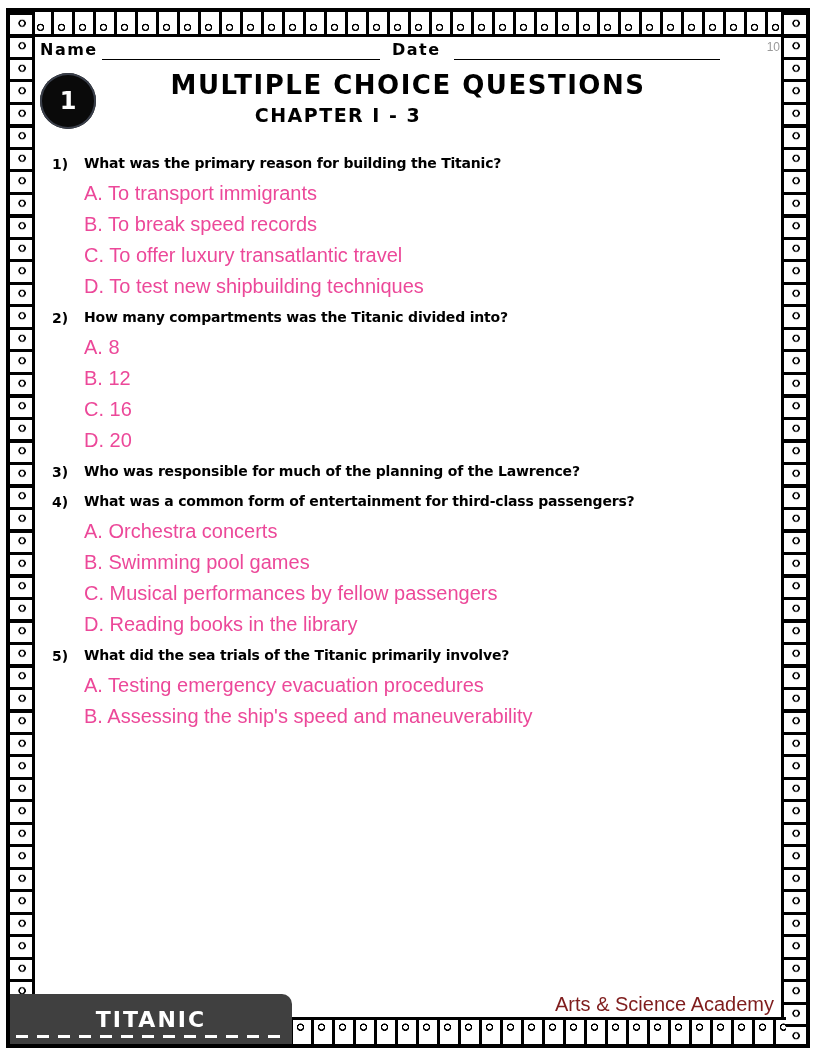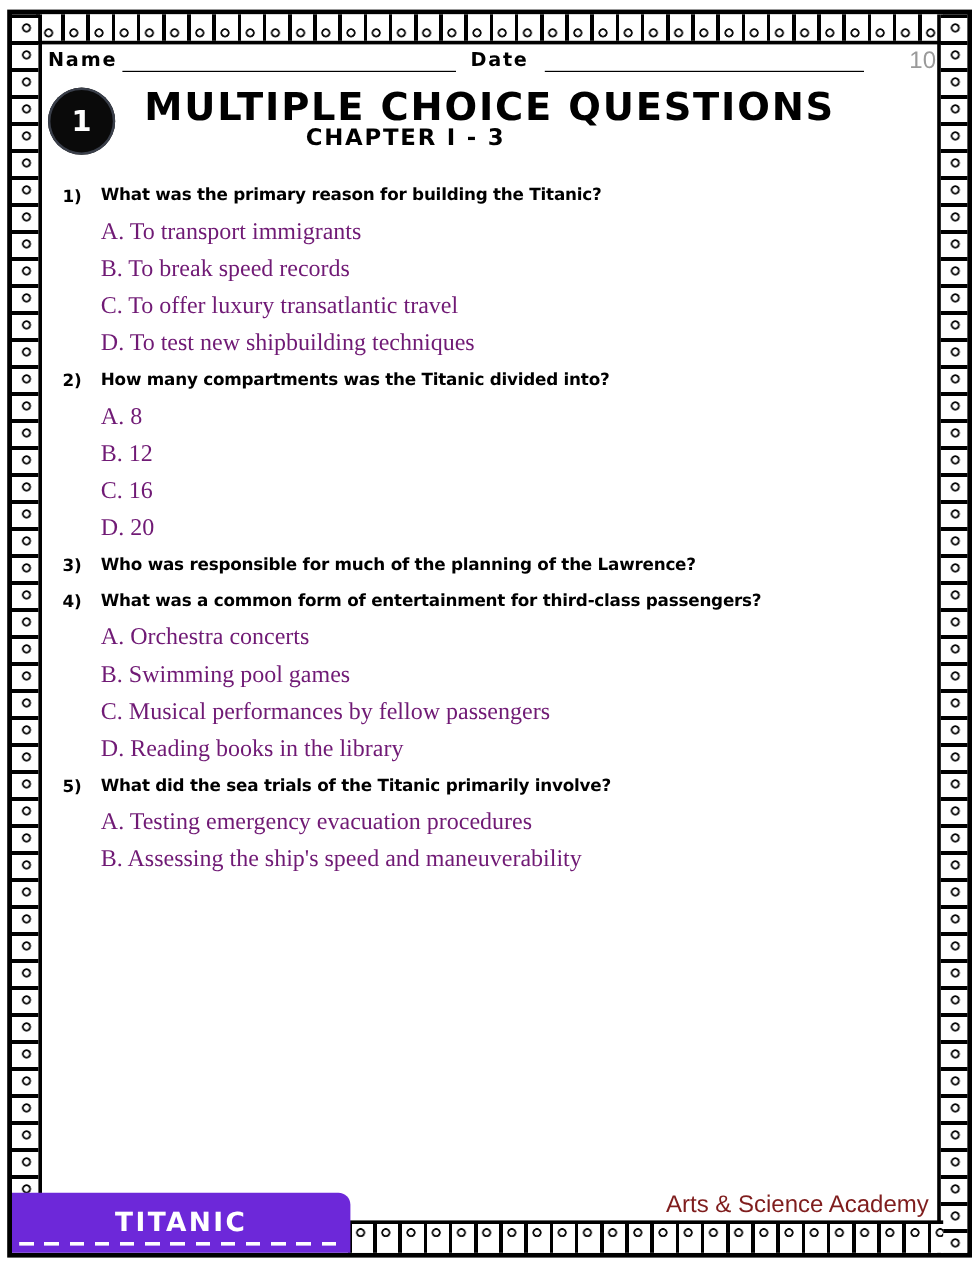--- a/index.html
+++ b/index.html
@@ -37,53 +37,53 @@
   }
   .header-row {
     position: absolute; left: 40px; top: 40px; width: 740px; height: 22px;
     font-family: "DejaVu Sans", sans-serif; font-weight: bold; font-size: 16px;
     letter-spacing: 1.5px;
   }
   .header-row .label { position: absolute; top: 0; }
   .header-row .line { position: absolute; top: 19px; height: 1px; background: #000; }
   .page-num {
     position: absolute; right: 0; top: 0; font-family: "Liberation Sans", sans-serif;
-    font-weight: normal; color: #9a9a9a; font-size: 20px; letter-spacing: 0;
+    font-weight: normal; color: #9a9a9a; font-size: 12px; letter-spacing: 0;
   }
   .badge {
     position: absolute; left: 40px; top: 73px; width: 56px; height: 56px; border-radius: 50%;
     background: #0a0a0a; box-shadow: 0 0 0 2px #3a3f4a inset;
     color: #fff; font-weight: bold; font-size: 24px;
     display: flex; align-items: center; justify-content: center;
     font-family: "DejaVu Sans", sans-serif;
   }
   .title {
     position: absolute; left: 0; width: 816px; top: 70px; text-align: center;
-    font-family: "DejaVu Sans", sans-serif; font-weight: bold; font-size: 32px; letter-spacing: 1.5px;
+    font-family: "DejaVu Sans", sans-serif; font-weight: bold; font-size: 26px; letter-spacing: 1.5px;
   }
   .subtitle {
     position: absolute; left: 0; width: 676px; top: 104px; text-align: center;
     font-family: "DejaVu Sans", sans-serif; font-weight: bold; font-size: 19px; letter-spacing: 1.5px;
   }
   .questions { position: absolute; left: 52px; top: 148px; width: 708px; }
   .q { margin: 0; }
   .q-head { display: flex; align-items: flex-start; }
   .q-num {
     width: 32px; flex: none; font-family: "DejaVu Sans", sans-serif; font-weight: bold;
     font-size: 14px; padding-top: 8px;
   }
   .q-text {
     flex: 1; font-family: "DejaVu Sans", sans-serif; font-weight: bold; font-size: 14px;
     line-height: 30px; text-align: justify; letter-spacing: -0.2px;
   }
   .opts { list-style: none; margin: 0; padding: 0 0 0 32px; }
-  .opt { font-family: Liberation Serif, serif; font-size: 20px; line-height: 31px; color: #701a75; }
+  .opt { font-family: Liberation Sans, sans-serif; font-size: 20px; line-height: 31px; color: #ec4899; }
   .brand-tab {
     position: absolute; left: 10px; bottom: 12px; width: 282px; height: 50px;
-    background: #6d28d9; border-radius: 0 10px 0 0;
+    background: #404040; border-radius: 0 10px 0 0;
     color: #fff; font-family: "DejaVu Sans", sans-serif; font-weight: bold;
     font-size: 22px; letter-spacing: 2px; display: flex; align-items: center; justify-content: center; text-align: right;
   }
   .brand-tab::after {
     content: ""; position: absolute; left: 6px; right: 6px; bottom: 6px; height: 3px;
     background: repeating-linear-gradient(90deg, #fff 0 12px, transparent 12px 21px);
   }
   .footer-academy {
     position: absolute; right: 42px; bottom: 40px; color: #7f1d1d;
     font-family: "Liberation Sans", sans-serif; font-size: 20px;

